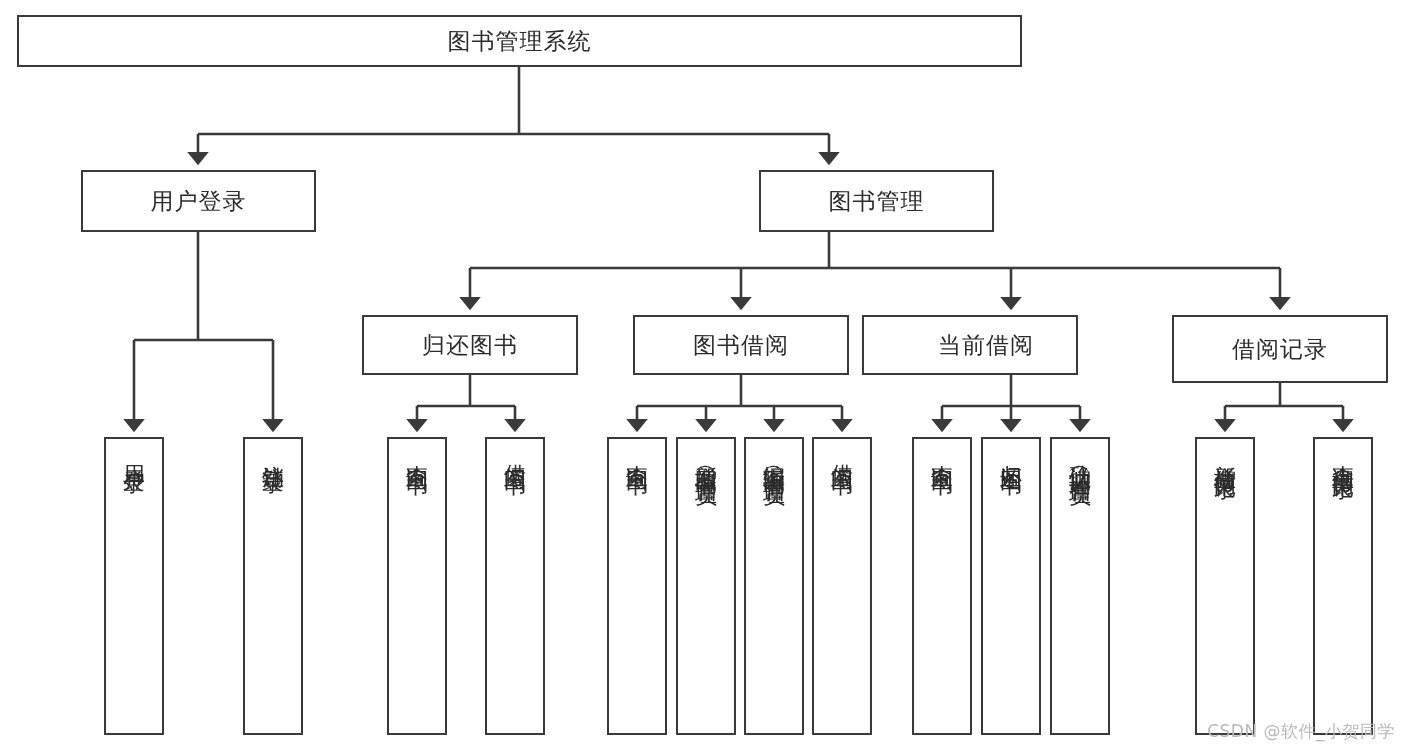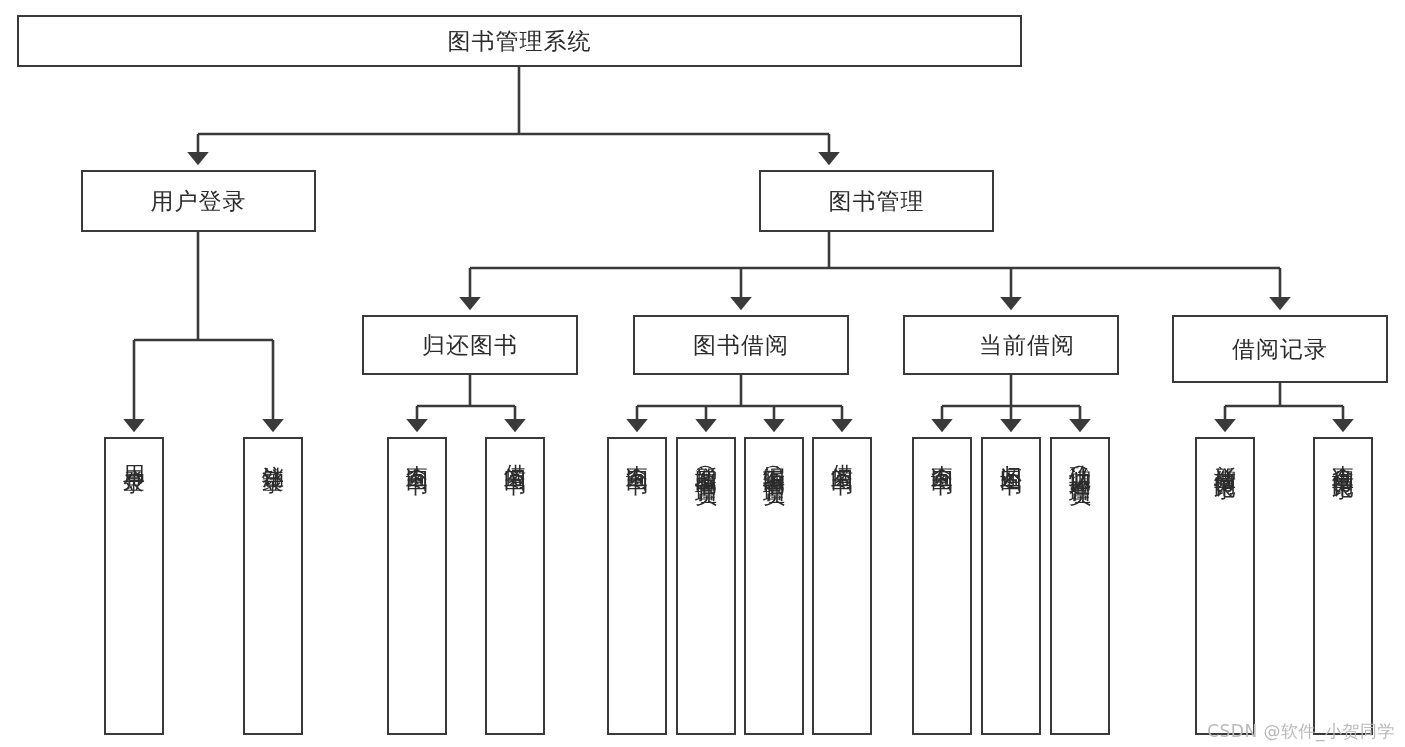--- a/index.html
+++ b/index.html
@@ -125,21 +125,21 @@
       </div>
       <div class="node horiz" style="left: 711px; top: 170px; width: 235px; height: 62px; margin-left: 48px;">
         <span>图书管理</span>
       </div>
       <div class="node horiz" style="left: 362px; top: 315px; width: 216px; height: 60px;">
         <span>归还图书</span>
       </div>
       <div class="node horiz" style="left: 633px; top: 315px; width: 216px; height: 60px; text-align: center;">
         <span>图书借阅</span>
       </div>
-      <div class="node horiz" style="left: 903px; top: 315px; width: 216px; height: 60px; padding-left: 32px;">
+      <div class="node horiz" style="left: 862px; top: 315px; width: 216px; height: 60px; padding-left: 32px;">
         <span>当前借阅</span>
       </div>
       <div class="node horiz" style="left: 1172px; top: 315px; width: 216px; height: 68px;">
         <span>借阅记录</span>
       </div>
       <div class="node vert" style="left: 104px; top: 437px; width: 60px; height: 298px;">
         <span class="vtext">用户登录</span>
       </div>
       <div class="node vert" style="left: 243px; top: 437px; width: 60px; height: 298px;">
         <span class="vtext">注销登录</span>

